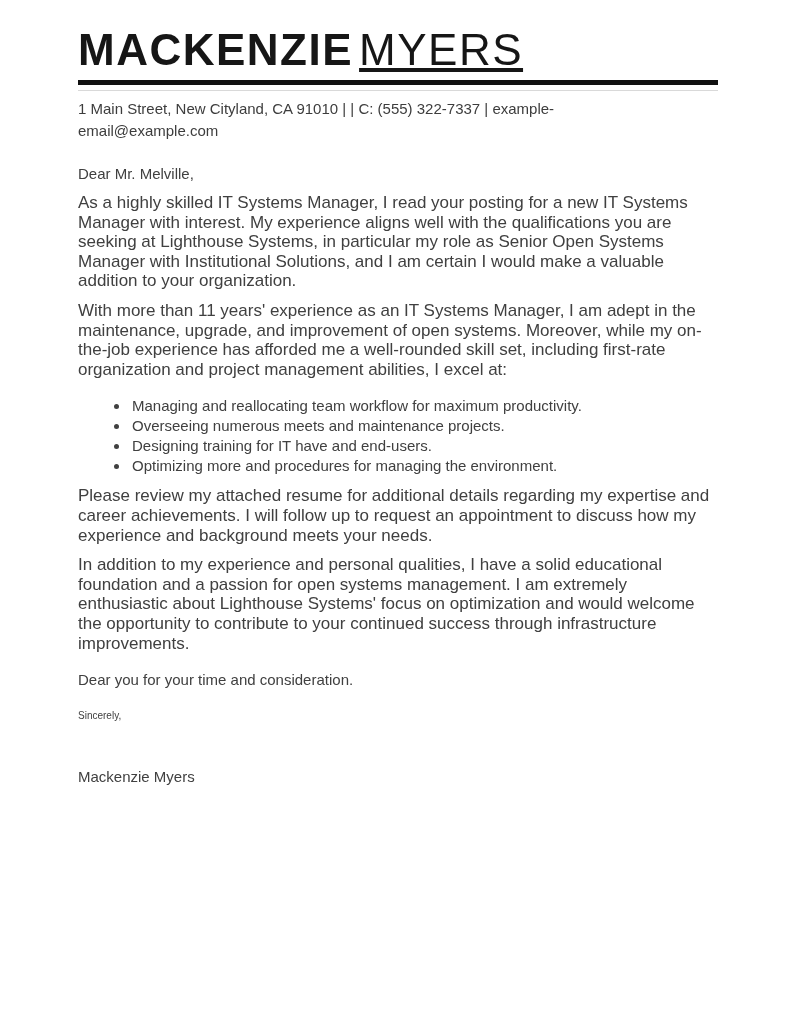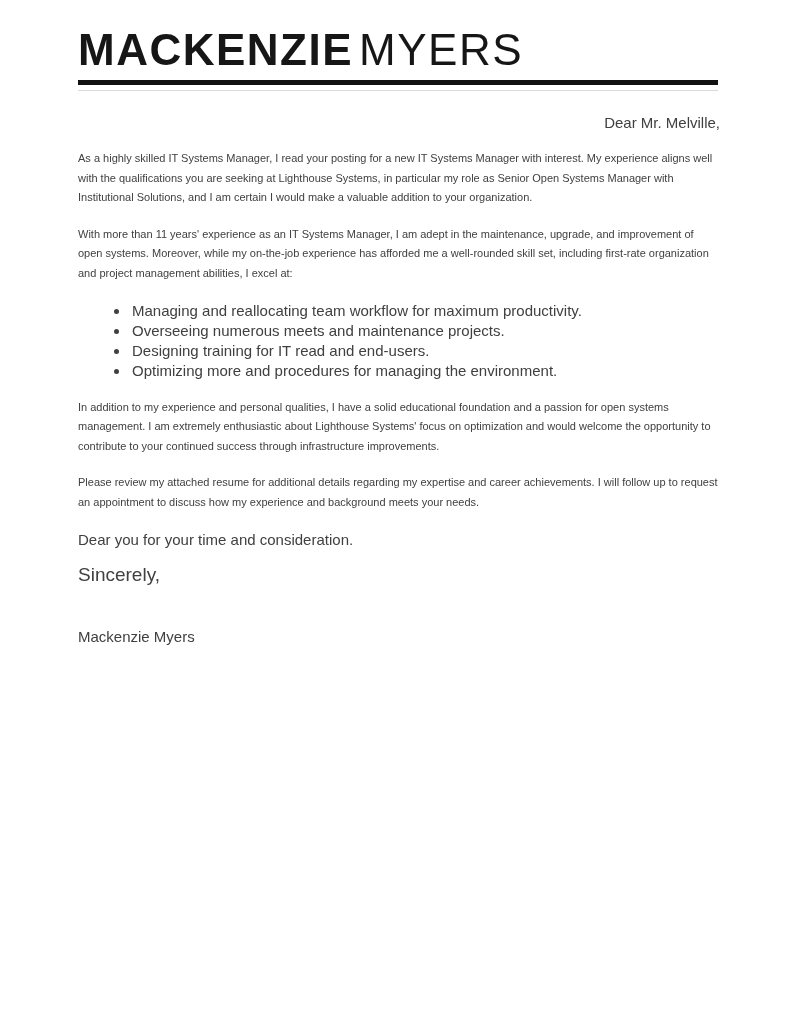--- a/index.html
+++ b/index.html
@@ -27,20 +27,21 @@
     letter-spacing: 1.5px;
     color: #161616;
     white-space: nowrap;
   }
   .name-first {
     font-weight: 700;
   }
   .name-last {
     font-weight: 400;
     margin-left: 6px;
+    text-decoration: underline;
   }
   .head-rule {
     height: 5px;
     background: #111111;
     margin-top: 6px;
     margin-right: 2px;
   }
   .head-rule-thin {
     height: 1px;
     background: #d9d9d9;
@@ -51,46 +52,45 @@
     font-size: 15px;
     line-height: 22px;
     margin-top: 7px;
     color: #3d3d3d;
     width: 560px;
   }
   .salutation {
     font-size: 15px;
     line-height: 19px;
     margin-top: 22px;
-    text-align: right;
   }
   .para {
-    font-size: 11px;
+    font-size: 17px;
     line-height: 19.6px;
-    margin: 17px 0 0 0;
+    margin: 10px 0 0 0;
     width: 642px;
   }
   ul.bullet-list {
     margin: 17px 0 0 0;
     padding-left: 44px;
     width: 600px;
   }
   ul.bullet-list li {
     font-size: 15px;
     line-height: 20px;
     padding-left: 2px;
     margin-left: 8px;
   }
   .thanks {
     font-size: 15px;
     line-height: 19.6px;
     margin-top: 17px;
   }
   .signoff {
-    font-size: 19px;
+    font-size: 10px;
     line-height: 19.6px;
     margin-top: 16px;
   }
   .signature {
     font-size: 15px;
     line-height: 19.6px;
     margin-top: 42px;
   }
 </style>
 </head>
@@ -98,37 +98,38 @@
 
 <div class="page">
   <div class="content">
 
     <div class="name-heading">
       <span class="name-first">MACKENZIE</span><span class="name-last">MYERS</span>
     </div>
     <div class="head-rule"></div>
     <div class="head-rule-thin"></div>
 
+    <div class="contact-line">1 Main Street, New Cityland, CA 91010 |  | C: (555) 322-7337 | example-email@example.com</div>
 
     <div class="salutation">Dear Mr. Melville,</div>
 
     <div class="para">As a highly skilled IT Systems Manager, I read your posting for a new IT Systems Manager with interest. My experience aligns well with the qualifications you are seeking at Lighthouse Systems, in particular my role as Senior Open Systems Manager with Institutional Solutions, and I am certain I would make a valuable addition to your organization.</div>
 
     <div class="para">With more than 11 years' experience as an IT Systems Manager, I am adept in the maintenance, upgrade, and improvement of open systems. Moreover, while my on-the-job experience has afforded me a well-rounded skill set, including first-rate organization and project management abilities, I excel at:</div>
 
     <ul class="bullet-list">
       <li>Managing and reallocating team workflow for maximum productivity.</li>
       <li>Overseeing numerous meets and maintenance projects.</li>
-      <li>Designing training for IT read and end-users.</li>
+      <li>Designing training for IT have and end-users.</li>
       <li>Optimizing more and procedures for managing the environment.</li>
     </ul>
 
+    <div class="para">Please review my attached resume for additional details regarding my expertise and career achievements. I will follow up to request an appointment to discuss how my experience and background meets your needs.</div>
+
     <div class="para">In addition to my experience and personal qualities, I have a solid educational foundation and a passion for open systems management. I am extremely enthusiastic about Lighthouse Systems' focus on optimization and would welcome the opportunity to contribute to your continued success through infrastructure improvements.</div>
-
-    <div class="para">Please review my attached resume for additional details regarding my expertise and career achievements. I will follow up to request an appointment to discuss how my experience and background meets your needs.</div>
 
     <div class="thanks">Dear you for your time and consideration.</div>
 
     <div class="signoff">Sincerely,</div>
 
     <div class="signature">Mackenzie Myers</div>
 
   </div>
 </div>
 

